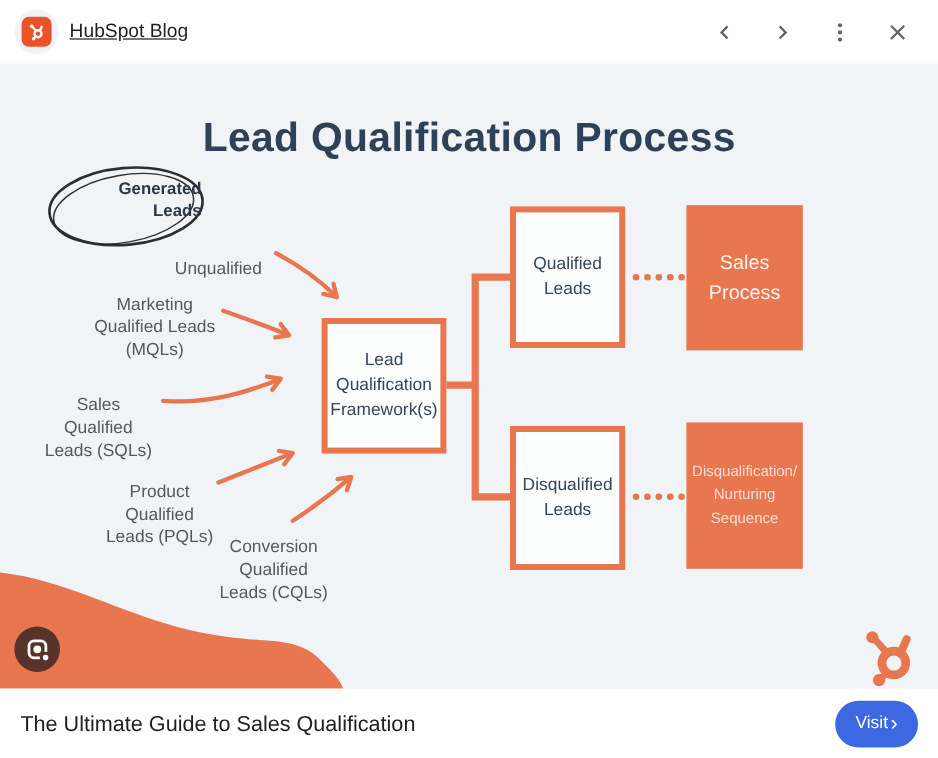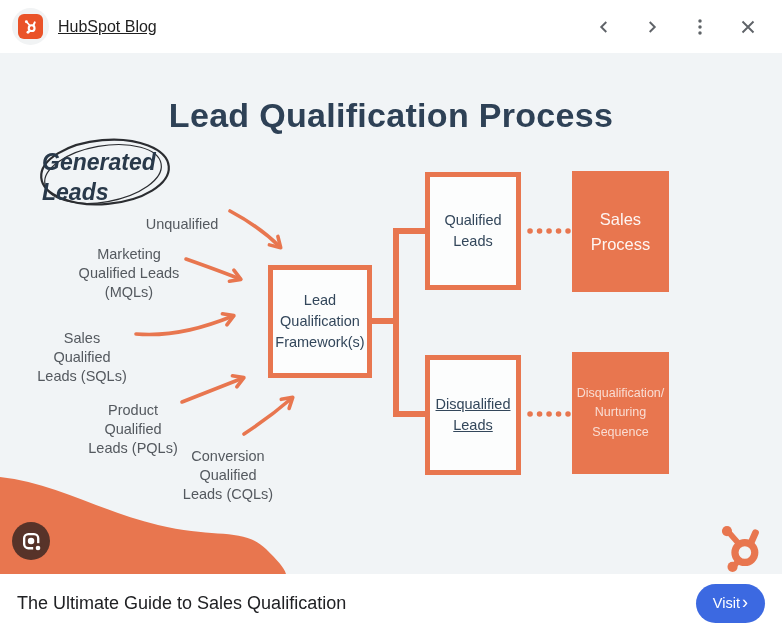--- a/index.html
+++ b/index.html
@@ -18,37 +18,37 @@
   .icon-btn { width:39px; height:39px; border:none; background:transparent; border-radius:50%;
     display:flex; align-items:center; justify-content:center; cursor:pointer; }
   .icon-btn svg { display:block; }
 
   
   .stage { position:relative; width:782px; height:521px; background:#F1F4F6; overflow:hidden; }
   .stage-title { position:absolute; top:43px; left:0; width:100%; text-align:center;
     font-size:34px; font-weight:700; color:#2E4156; letter-spacing:.3px; }
   .overlay { position:absolute; left:0; top:0; width:782px; height:521px; }
 
-  .gen-leads { position:absolute; left:42px; top:95px; width:126px; text-align:left;
-    font-size:23px; font-weight:700; color:#29394A; line-height:1.3; white-space:pre-line;font-style:italic; }
+  .gen-leads { position:absolute; left:42px; top:95px; width:126px; text-align:right;
+    font-size:14px; font-weight:700; color:#29394A; line-height:1.3; white-space:pre-line; }
 
   .lbl { position:absolute; color:#54595F; font-size:14.5px; line-height:1.32;
     text-align:center; white-space:pre-line; }
   #lbl-unqualified { left:126px; top:162px; width:112px; }
   #lbl-mql { left:50px;  top:192px; width:158px; }
   #lbl-sql { left:20px;  top:276px; width:124px; }
   #lbl-pql { left:66px;  top:348px; width:134px; }
   #lbl-cql { left:160px; top:394px; width:136px; }
 
   .node { position:absolute; border:5px solid #E8764F; background:#FCFDFD;
     display:flex; align-items:center; justify-content:center; text-align:center;
     color:#33475B; font-size:14.5px; line-height:1.45; white-space:pre-line; }
   #node-framework    { left:268px; top:212px; width:104px; height:113px; }
   #node-qualified    { left:425px; top:119px; width:96px; height:118px; }
-  #node-disqualified { left:425px; top:302px; width:96px; height:120px;text-decoration:underline; }
+  #node-disqualified { left:425px; top:302px; width:96px; height:120px; }
   .node-filled { position:absolute; background:#E8764F; display:flex; align-items:center;
     justify-content:center; text-align:center; white-space:pre-line; }
   #node-sales   { left:572px; top:118px; width:97px; height:121px;
     color:rgba(255,255,255,.93); font-size:16.5px; line-height:1.5; }
   #node-nurture { left:572px; top:299px; width:97px; height:122px;
     color:rgba(255,255,255,.75); font-size:12.5px; line-height:1.55; }
 
   .lens-btn { position:absolute; left:12px; top:469px; width:38px; height:38px;
     border-radius:50%; background:#573329; border:none; cursor:pointer;
     display:flex; align-items:center; justify-content:center; }

